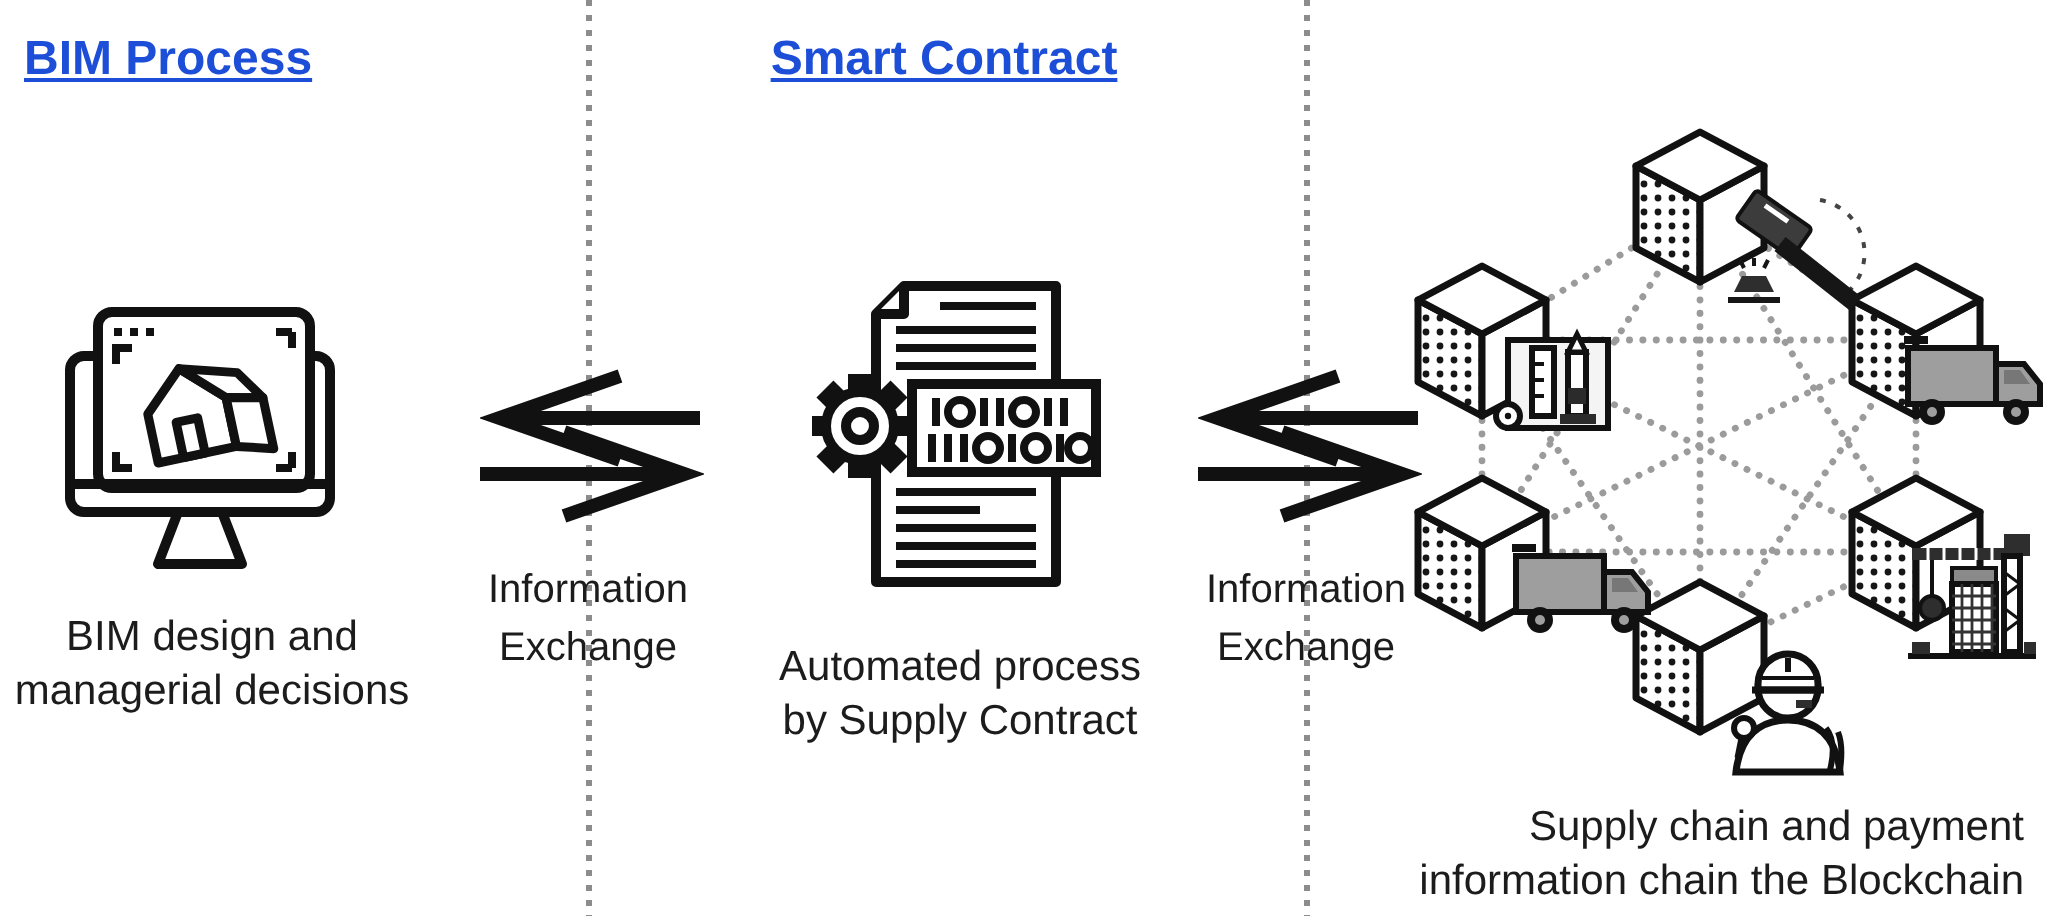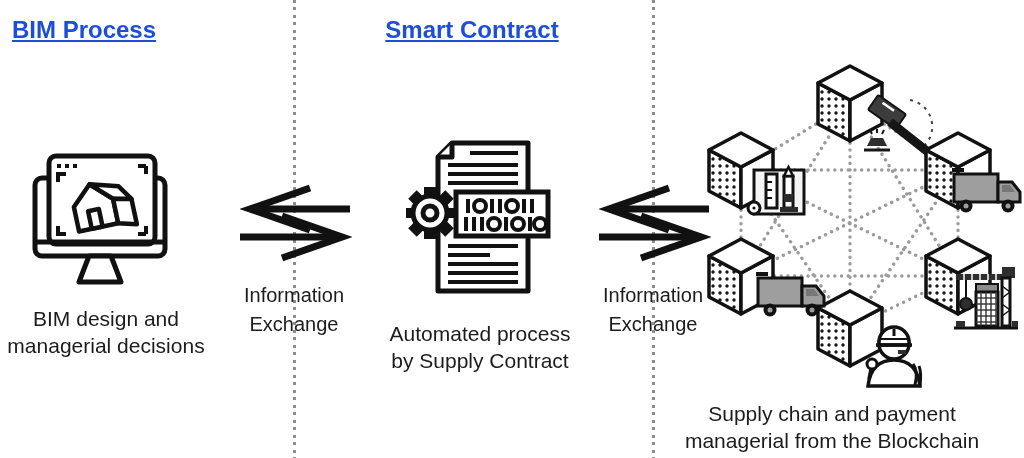--- a/index.html
+++ b/index.html
@@ -299,18 +299,18 @@
         <circle cx="16" cy="52" r="5" fill="#fff" stroke="#111" stroke-width="3"></circle>
         <line x1="15" y1="57" x2="13" y2="67" stroke="#111" stroke-width="3.5"></line>
       </g>
       <g fill="none" stroke="#111" stroke-width="3">
         <path d="M57 52 C61 57 61 65 59 73"></path>
         <path d="M63 54 C65 59 65 66 64 73"></path>
       </g>
     </svg>
   </div>
 
-  <div class="caption" style="left:670px;top:400px;width:324px;">
+  <div class="caption" style="left:688px;top:400px;width:324px;text-align:right;">
     <span>Supply chain and payment</span>
-    <span>managerial from the Blockchain</span>
+    <span>information chain the Blockchain</span>
   </div>
 
 </div>
 
 </body></html>

